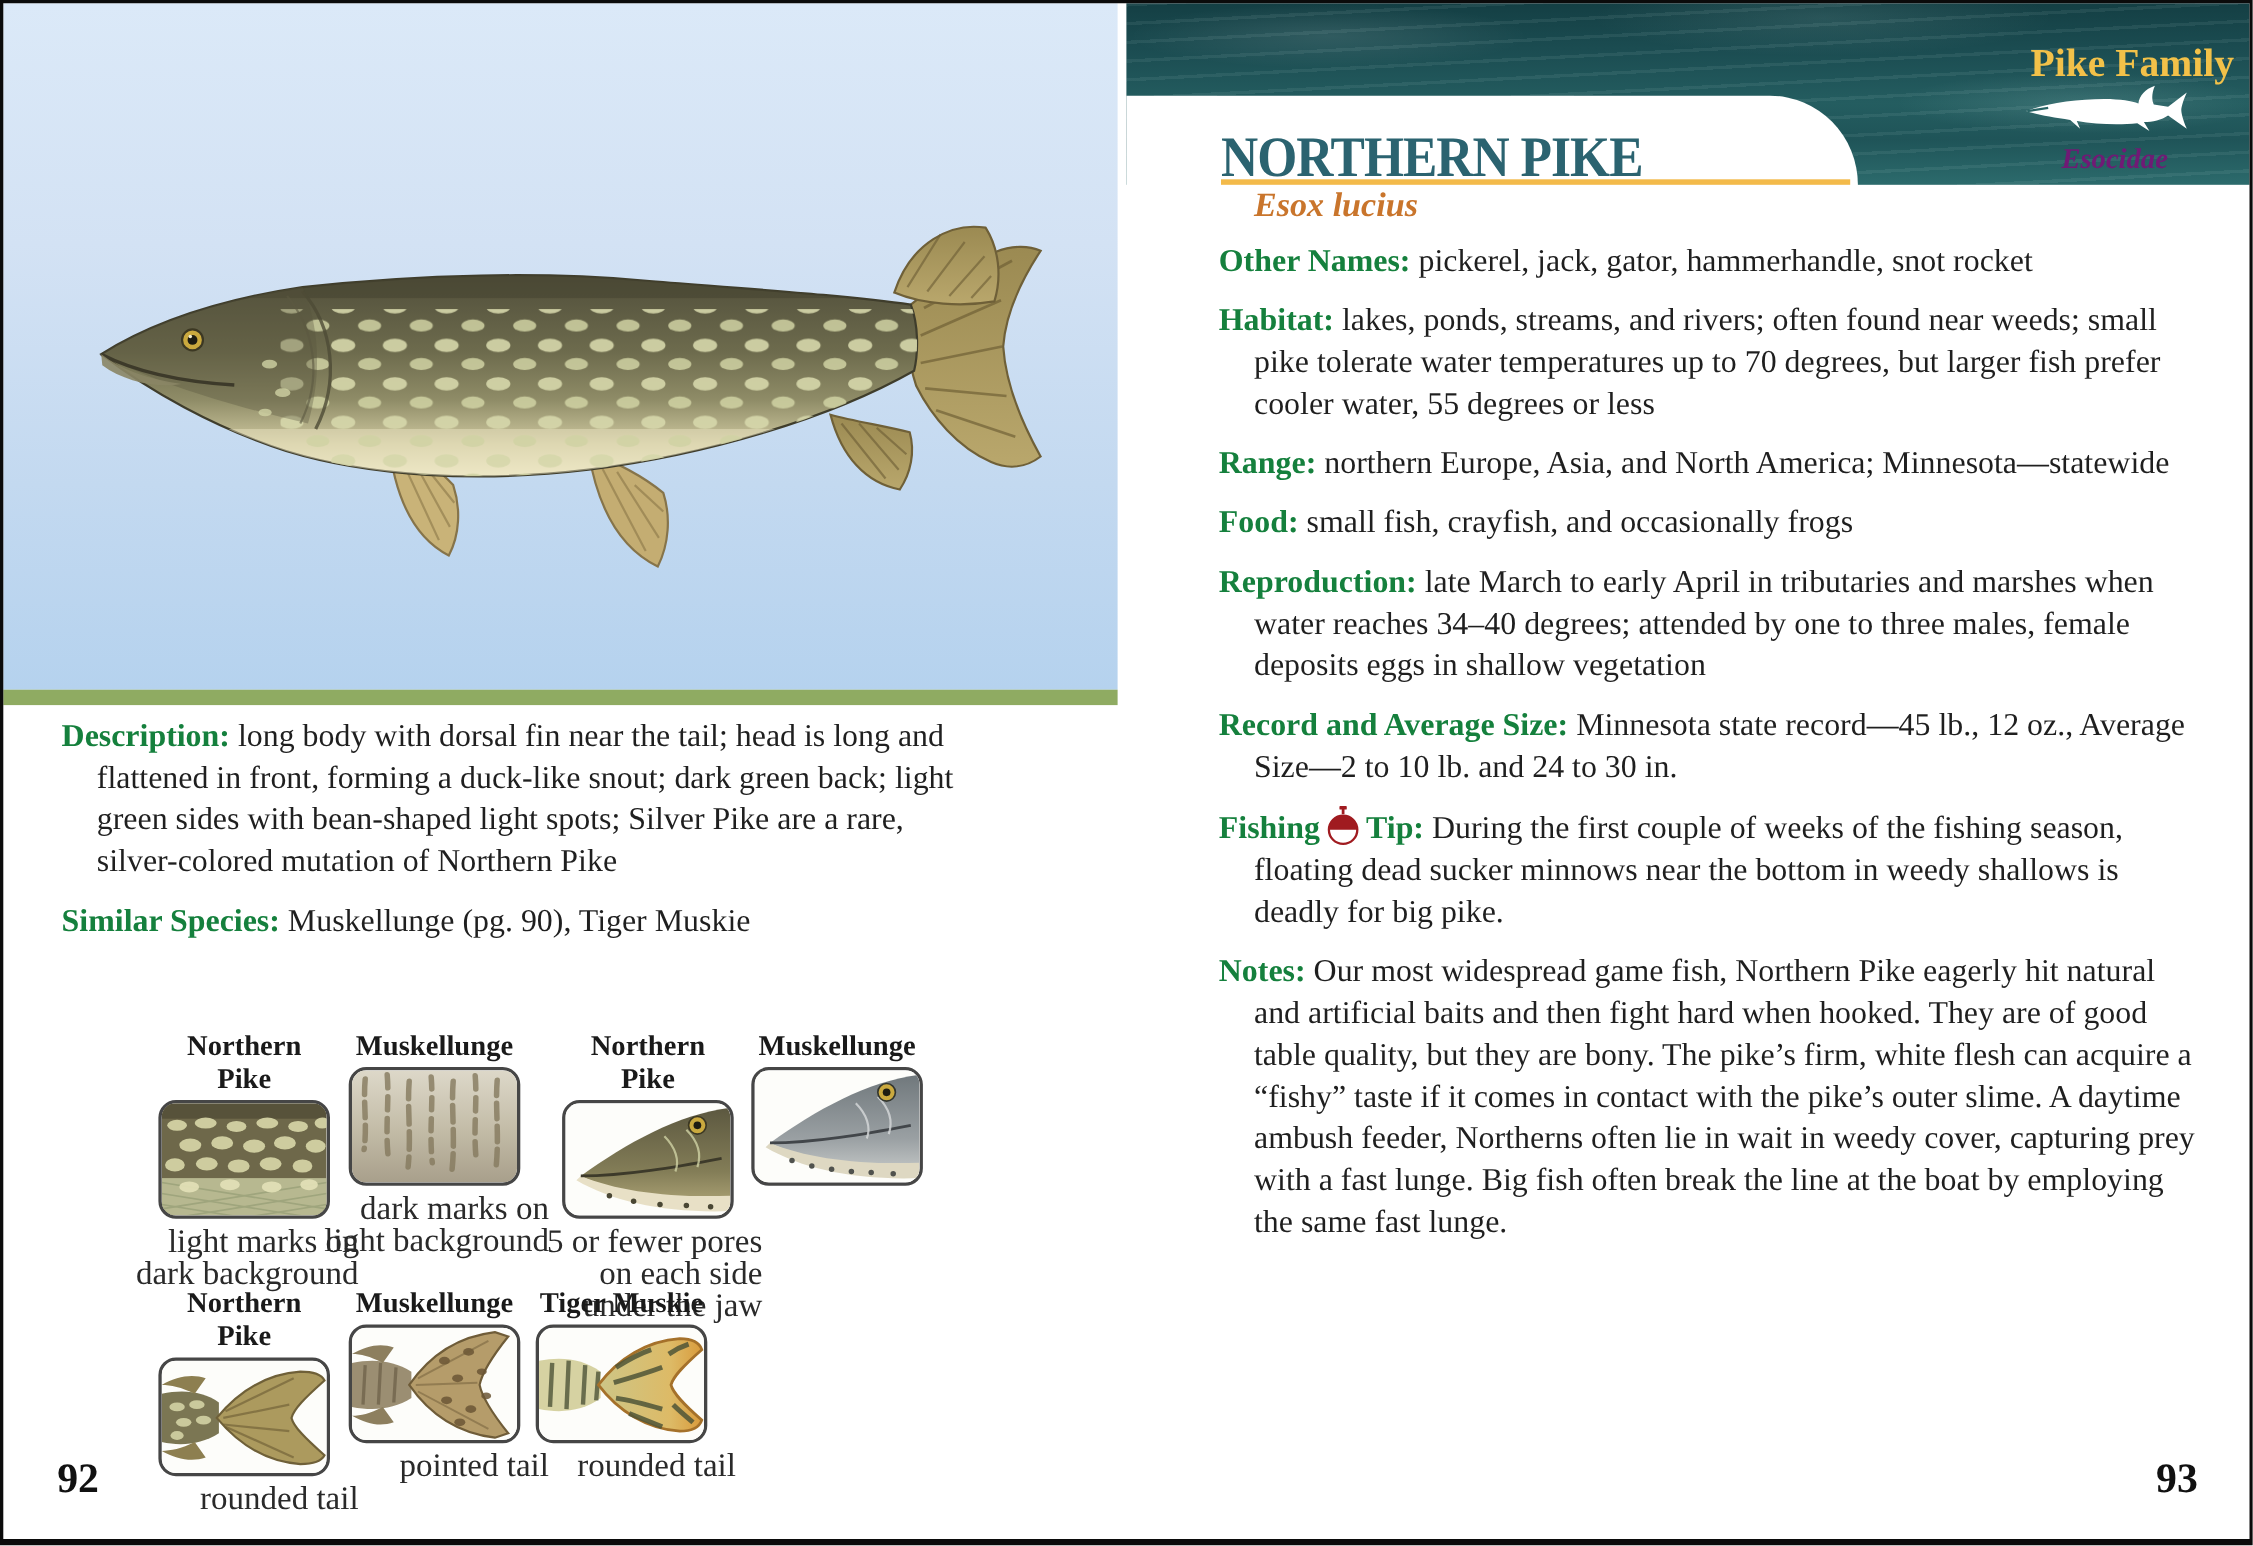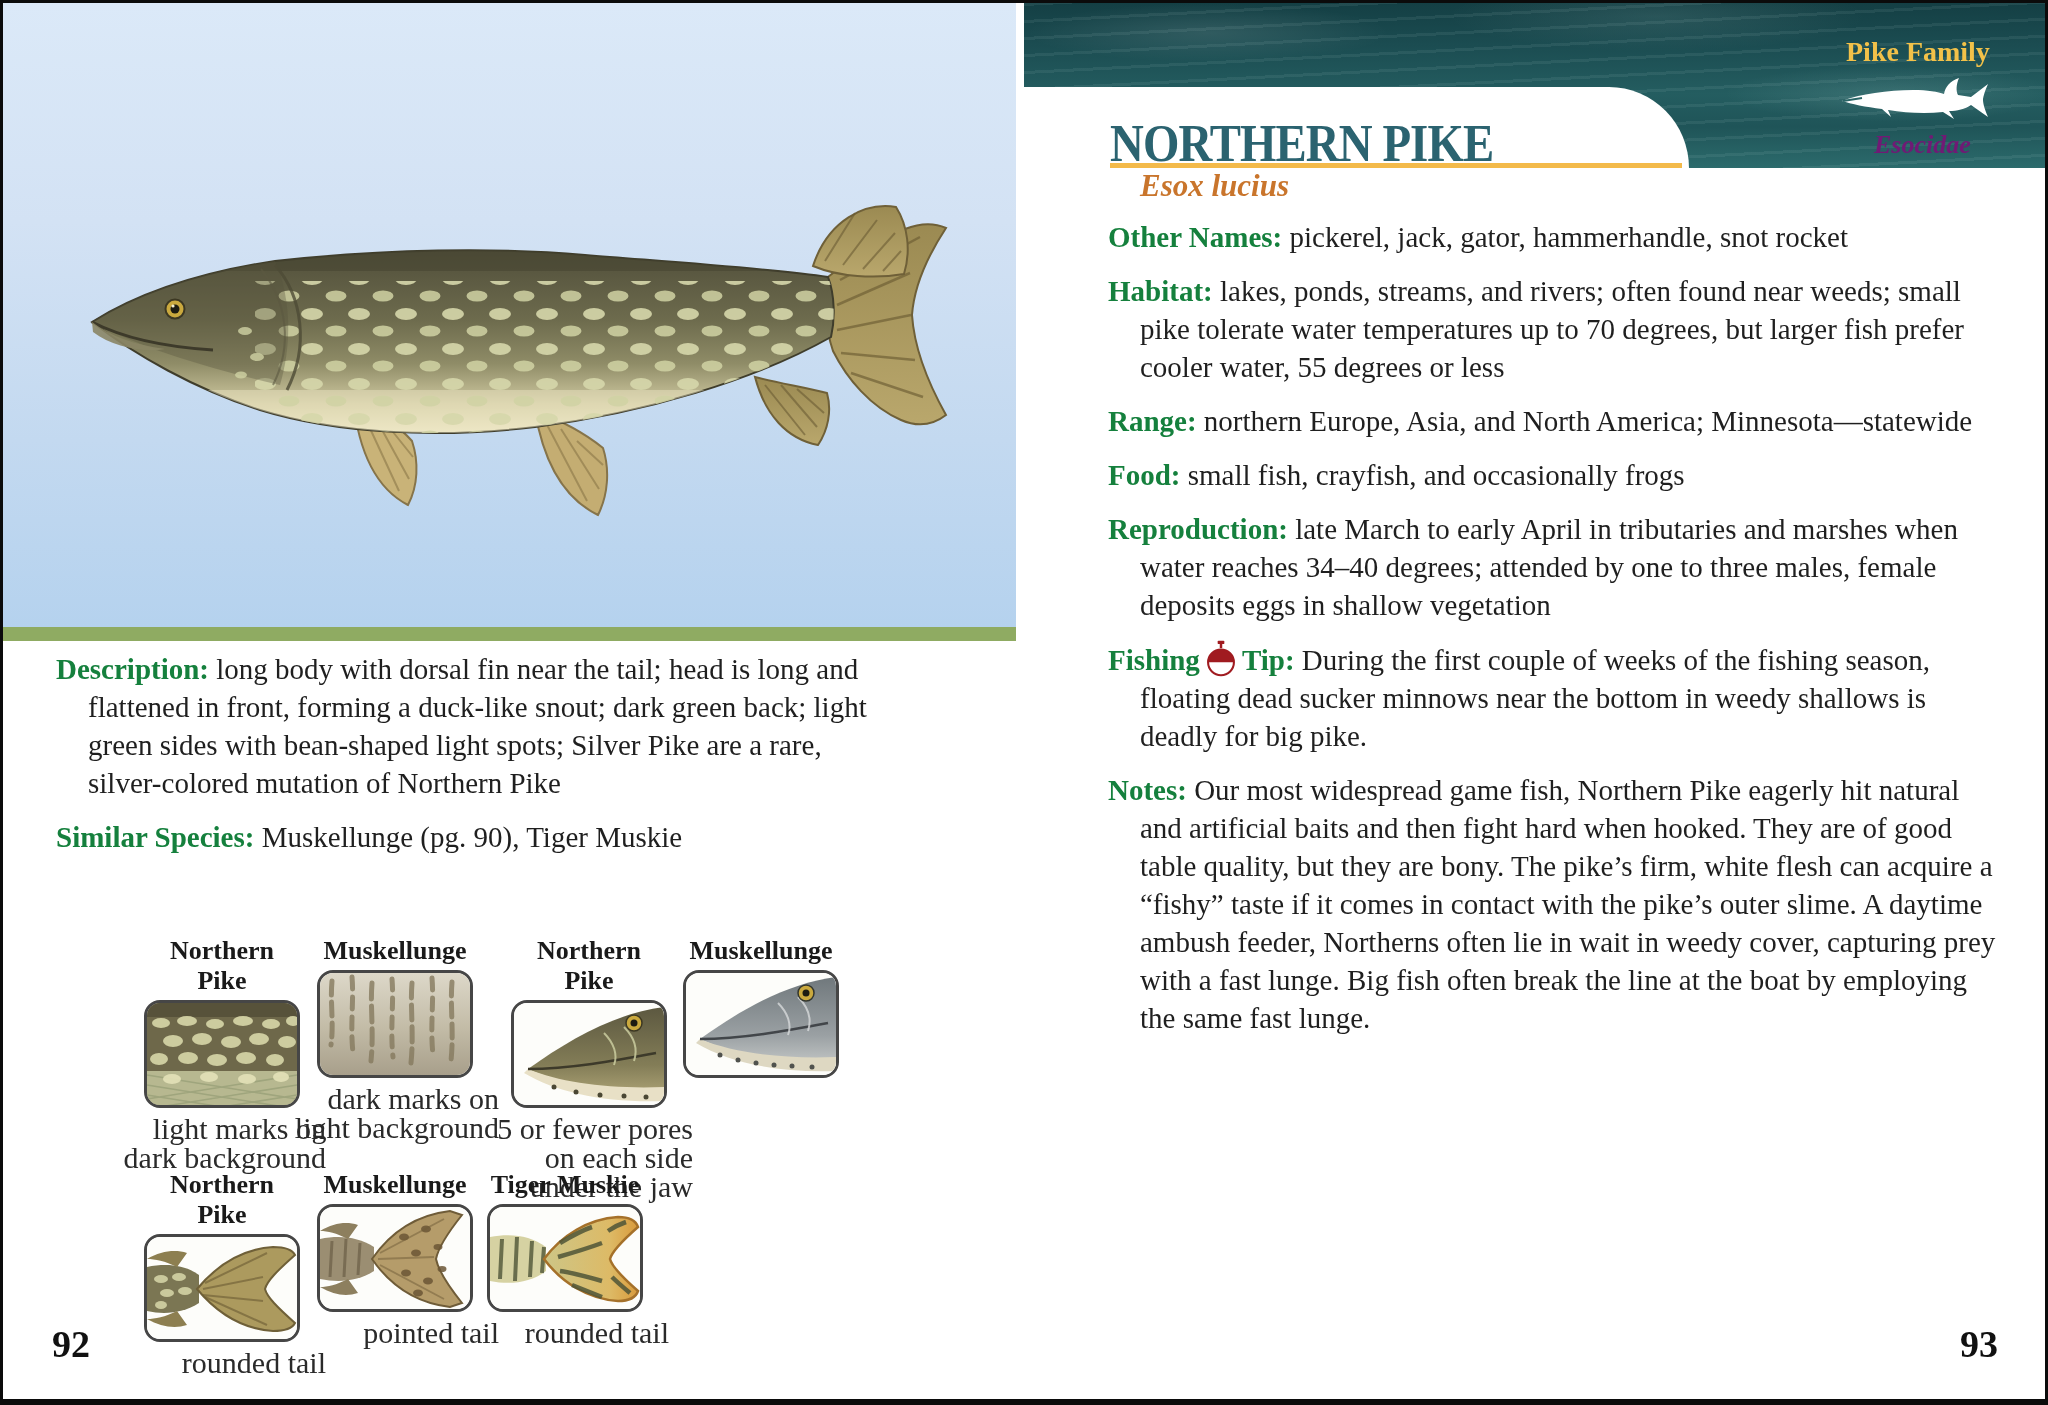--- a/index.html
+++ b/index.html
@@ -36,21 +36,21 @@
   .header-teal{position:absolute;left:0;top:3px;width:1021px;height:165px;
      background:
        radial-gradient(260px 42px at 18% 18%, rgba(255,255,255,0.10), rgba(255,255,255,0) 70%),
        radial-gradient(300px 50px at 62% 8%,  rgba(210,240,235,0.10), rgba(255,255,255,0) 70%),
        radial-gradient(240px 40px at 85% 55%, rgba(190,230,225,0.14), rgba(255,255,255,0) 70%),
        radial-gradient(300px 60px at 35% 80%, rgba(160,210,205,0.10), rgba(255,255,255,0) 70%),
        repeating-linear-gradient(177deg, rgba(225,248,244,0.07) 0 3px, rgba(0,0,0,0) 3px 17px),
        linear-gradient(180deg,#143f44 0%,#1b4c51 25%,#245d60 55%,#1f5458 75%,#2c6b6c 100%);}
   .header-white{position:absolute;left:0;top:87px;width:665px;height:92px;background:#fff;
      border-top-right-radius:80px 81px;}
-  .family-label{position:absolute;left:822px;top:36px;font-size:28px;font-weight:bold;color:#f2c149;}
+  .family-label{position:absolute;left:822px;top:36px;font-size:36px;font-weight:bold;color:#f2c149;}
   .family-fish{position:absolute;left:814px;top:74px;width:152px;height:50px;}
   .family-latin{position:absolute;left:850px;top:130px;font-size:26px;font-weight:bold;
                 font-style:italic;color:#701a75;}
   .sp-title{position:absolute;left:86px;top:114px;font-size:52px;font-weight:bold;color:#2b6370;
             letter-spacing:-1px;white-space:nowrap;transform:scaleX(0.9);transform-origin:left top;}
   .sp-rule{position:absolute;left:86px;top:163px;width:572px;height:5px;background:#f3ba4a;}
   .sp-species{position:absolute;left:116px;top:168px;font-size:31px;font-weight:bold;
               font-style:italic;color:#c9752c;}
   .entries{position:absolute;left:84px;top:218px;width:892px;color:#1f1f1f;}
   .bobber{display:inline-block;width:30px;height:38px;vertical-align:-8px;margin:0 6px;}
@@ -360,20 +360,21 @@
     <div class="sp-title">NORTHERN PIKE</div>
     <div class="sp-rule"></div>
     <div class="sp-species">Esox lucius</div>
 
     <div class="entries">
       <p class="para"><b>Other Names:</b> <span>pickerel, jack, gator, hammerhandle, snot rocket</span></p>
       <p class="para"><b>Habitat:</b> <span>lakes, ponds, streams, and rivers; often found near weeds; small pike tolerate water temperatures up to 70 degrees, but larger fish prefer cooler water, 55 degrees or less</span></p>
       <p class="para"><b>Range:</b> <span>northern Europe, Asia, and North America; Minnesota—statewide</span></p>
       <p class="para"><b>Food:</b> <span>small fish, crayfish, and occasionally frogs</span></p>
       <p class="para"><b>Reproduction:</b> <span>late March to early April in tributaries and marshes when water reaches 34–40 degrees; attended by one to three males, female deposits eggs in shallow vegetation</span></p>
+      <p class="para"><b>Record and Average Size:</b> <span>Minnesota state record—45 lb., 12 oz., Average Size—2 to 10 lb. and 24 to 30 in.</span></p>
       <p class="para"><b>Fishing</b><svg class="bobber" viewBox="0 0 36 44">
             <rect x="14" y="0" width="8" height="4" rx="1" fill="#a01b20"></rect>
             <rect x="16.5" y="3" width="3" height="6" fill="#a01b20"></rect>
             <circle cx="18" cy="26" r="15.5" fill="#ffffff" stroke="#a01b20" stroke-width="2.5"></circle>
             <path d="M2.5 26 A15.5 15.5 0 0 1 33.5 26 Z" fill="#a01b20"></path>
           </svg><b>Tip:</b> <span>During the first couple of weeks of the fishing season, floating dead sucker minnows near the bottom in weedy shallows is deadly for big pike.</span></p>
       <p class="para"><b>Notes:</b> <span>Our most widespread game fish, Northern Pike eagerly hit natural and artificial baits and then fight hard when hooked. They are of good table quality, but they are bony. The pike’s firm, white flesh can acquire a “fishy” taste if it comes in contact with the pike’s outer slime. A daytime ambush feeder, Northerns often lie in wait in weedy cover, capturing prey with a fast lunge. Big fish often break the line at the boat by employing the same fast lunge.</span></p>
     </div>
 
     <div class="pagenum pagenum-right" style="left:936px">93</div>

